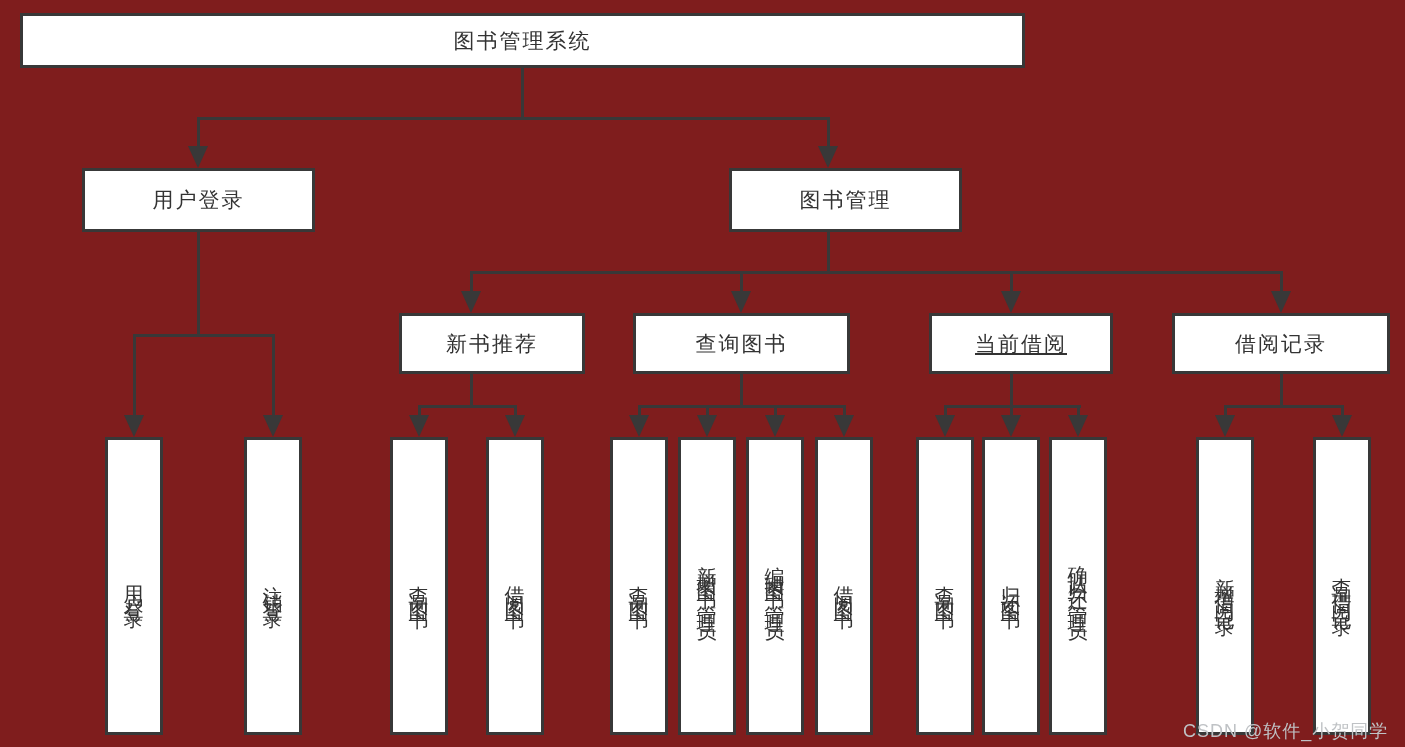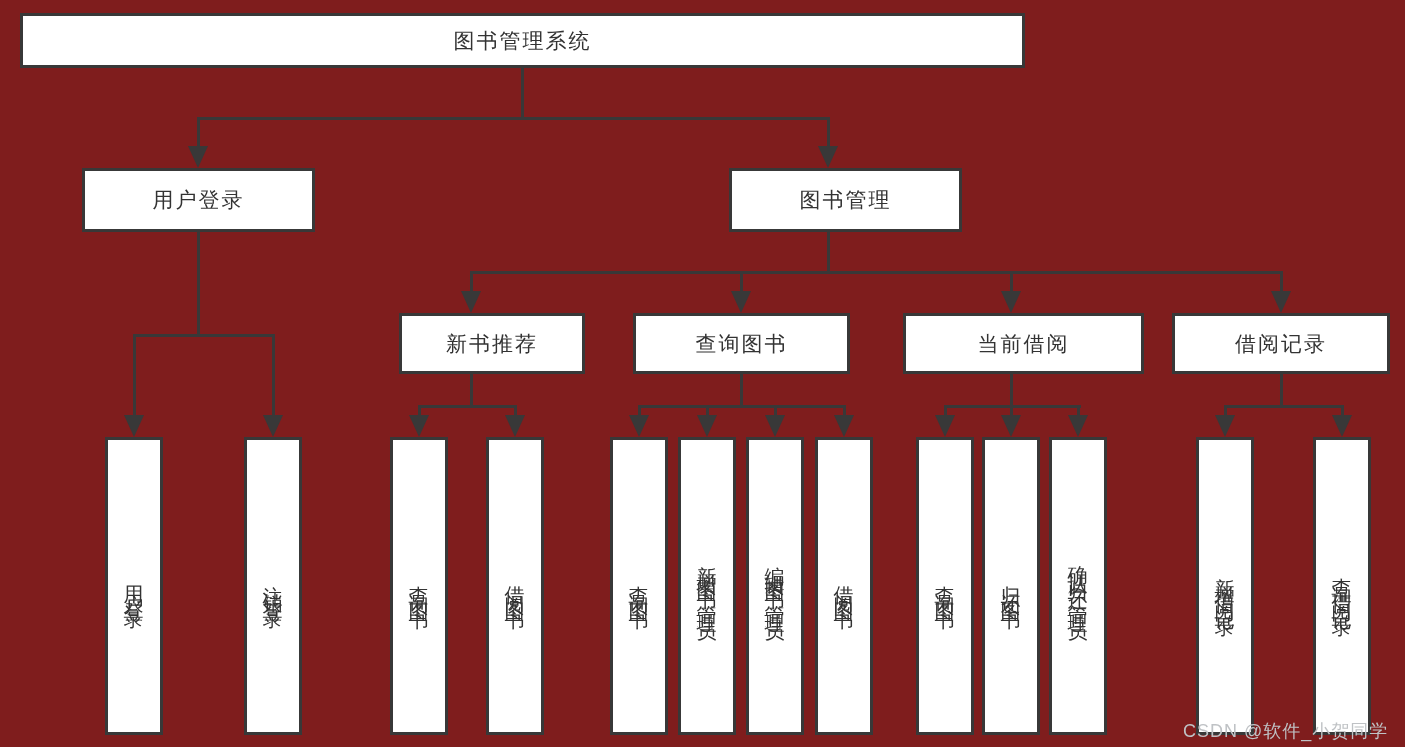--- a/index.html
+++ b/index.html
@@ -127,21 +127,21 @@
     <div class="arrow" style="left:1332px;top:415px;"></div>
   </div>
 
   <div class="box" style="left:20px;top:13px;width:1005px;height:55px;">图书管理系统</div>
 
   <div class="box" style="left:82px;top:168px;width:233px;height:64px;">用户登录</div>
   <div class="box" style="left:712px;top:168px;width:233px;height:64px;margin-left:17px;">图书管理</div>
 
   <div class="box" style="left:363px;top:313px;width:186px;height:61px;margin-left:36px;">新书推荐</div>
   <div class="box" style="left:633px;top:313px;width:217px;height:61px;">查询图书</div>
-  <div class="box" style="left:903px;top:313px;width:241px;height:61px;">当前借阅</div>
+  <div class="box" style="left:929px;top:313px;width:184px;height:61px;text-decoration:underline;">当前借阅</div>
   <div class="box" style="left:1172px;top:313px;width:218px;height:61px;">借阅记录</div>
 
   <div class="vbox" style="left:105px;top:437px;width:58px;height:298px;">
     <span class="vtext">用户登录</span>
   </div>
   <div class="vbox" style="left:244px;top:437px;width:58px;height:298px;">
     <span class="vtext">注销登录</span>
   </div>
 
   <div class="vbox" style="left:390px;top:437px;width:58px;height:298px;">

